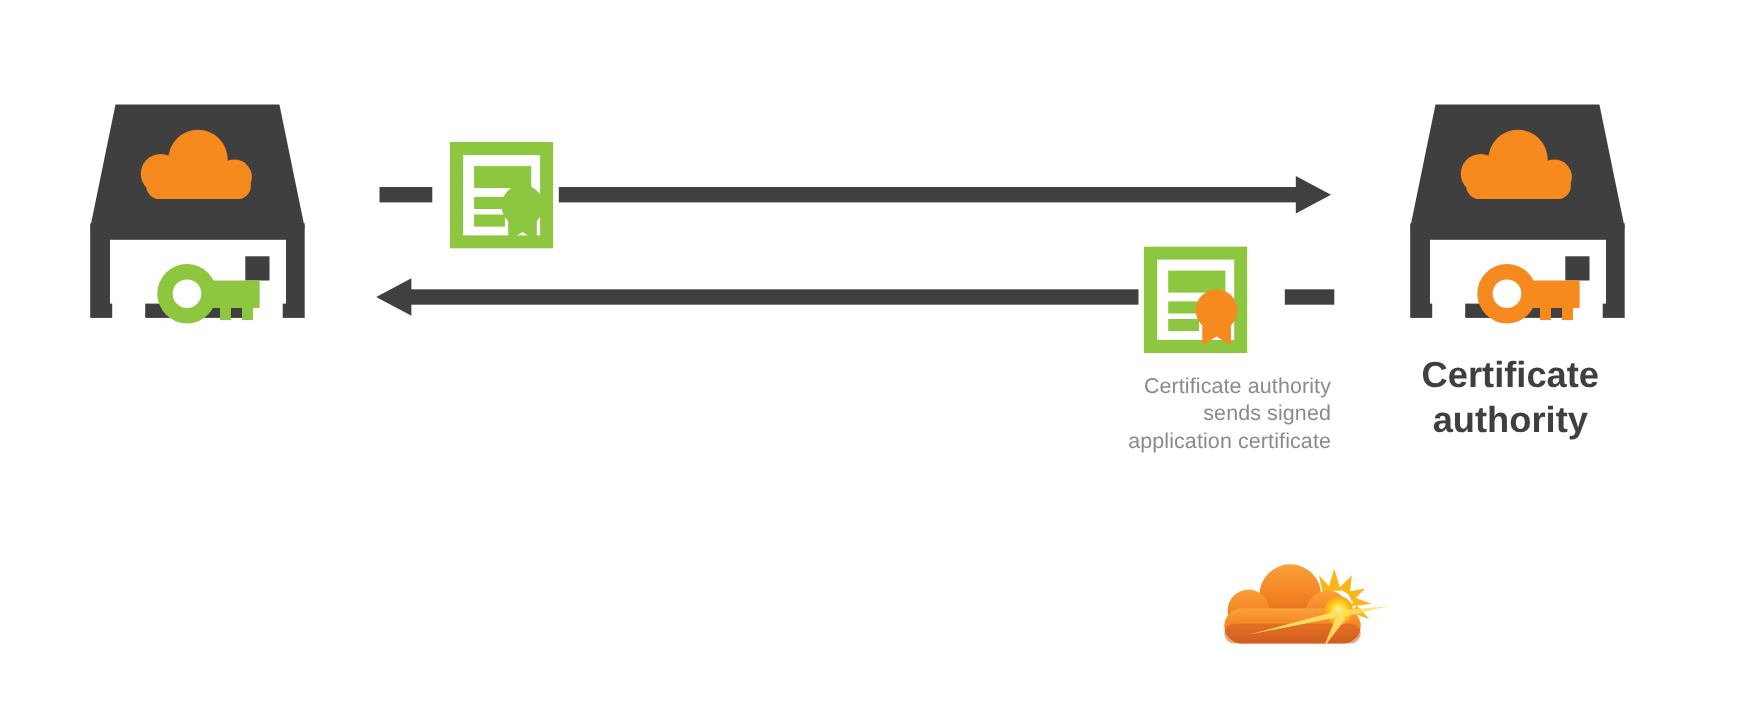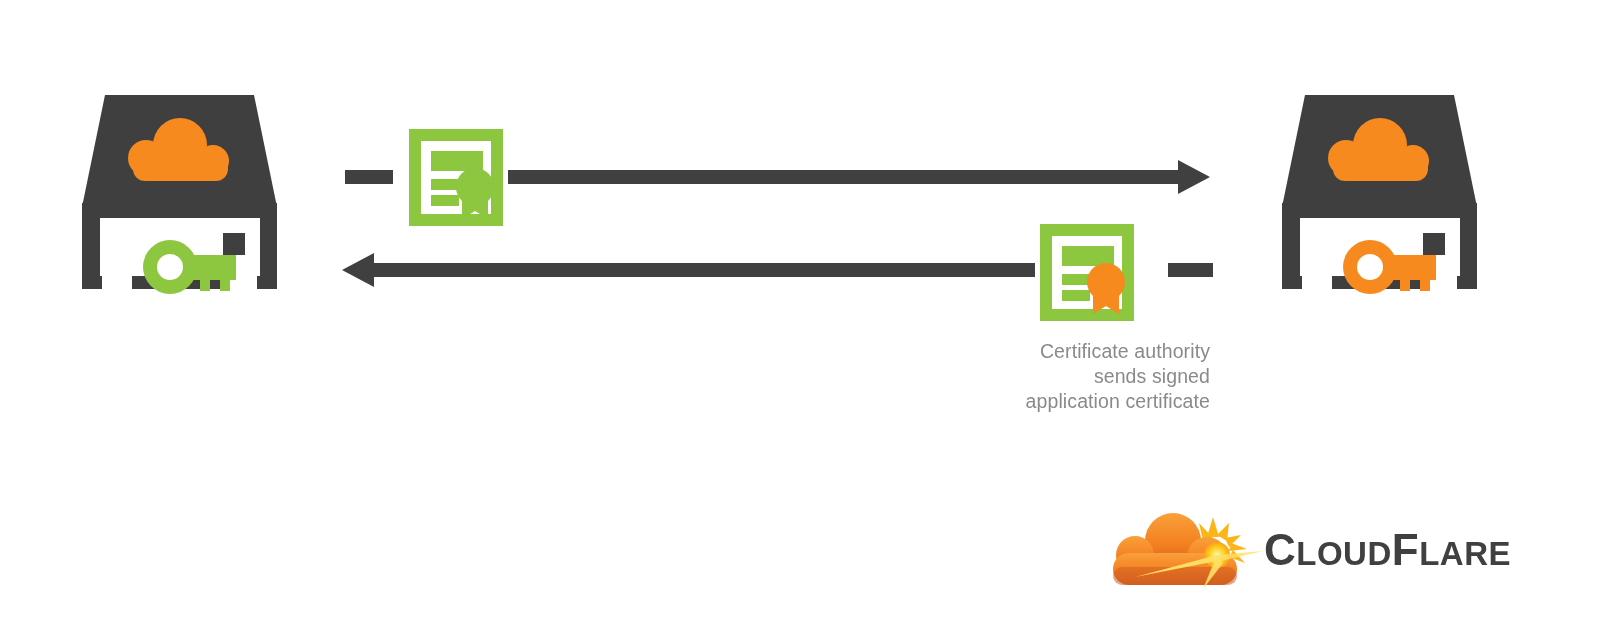--- a/index.html
+++ b/index.html
@@ -171,20 +171,22 @@
       <circle cx="66" cy="58" r="19" fill="#f68a1e"></circle>
       <polygon points="53,70 53,90 66,82 79,90 79,70" fill="#f68a1e"></polygon>
     </g>
   </svg>
 
 
   <div class="caption" id="caption-signed">Certificate authority
 sends signed
 application certificate</div>
 
+  <div class="node-label" id="label-ca">Certificate
+authority</div>
 
   <svg class="abs" style="left:1095px; top:505px;" width="170" height="90" viewBox="0 0 170 90">
     <defs>
       <linearGradient id="cfCloudGrad" x1="0" y1="0" x2="0" y2="1">
         <stop offset="0%" stop-color="#f9a03a"></stop>
         <stop offset="55%" stop-color="#f48120"></stop>
         <stop offset="100%" stop-color="#d35f1c"></stop>
       </linearGradient>
       <radialGradient id="cfSunGrad" cx="50%" cy="50%" r="50%">
         <stop offset="0%" stop-color="#fff7c0"></stop>
@@ -212,17 +214,14 @@
     </g>
 
     <g>
       <circle cx="122" cy="50" r="13" fill="url(#cfSunGrad)"></circle>
       <polygon points="122,50 40,72 122,56" fill="#ffe066" opacity="0.95"></polygon>
       <polygon points="122,50 108,84 128,58" fill="#ffe066" opacity="0.9"></polygon>
       <polygon points="122,50 168,46 126,56" fill="#ffe066" opacity="0.8"></polygon>
     </g>
   </svg>
 
-  <div id="cf-logo-text">
-    <span class="cap">C</span><span class="sm">LOUD</span><span class="cap">F</span><span class="sm">LARE</span>
-  </div>
 
 </div>
 
 </body></html>

